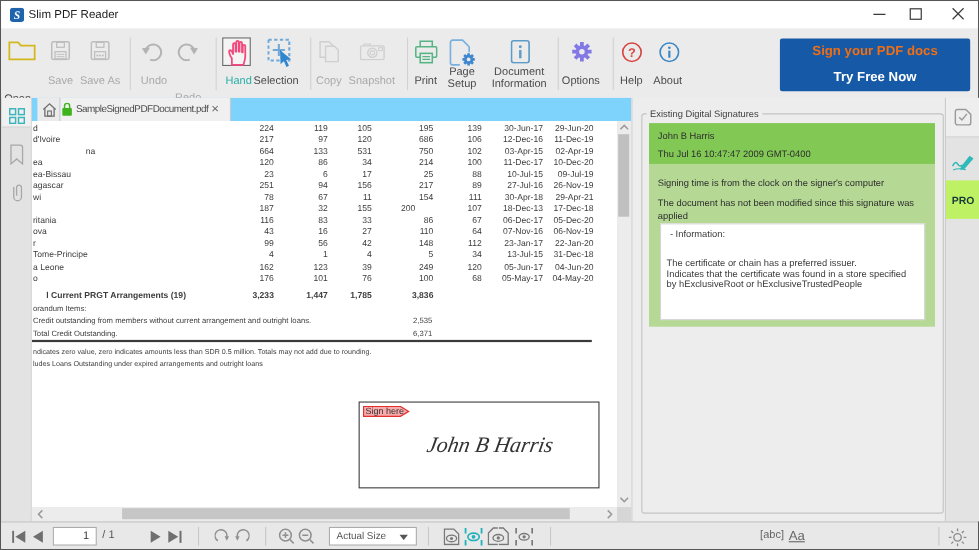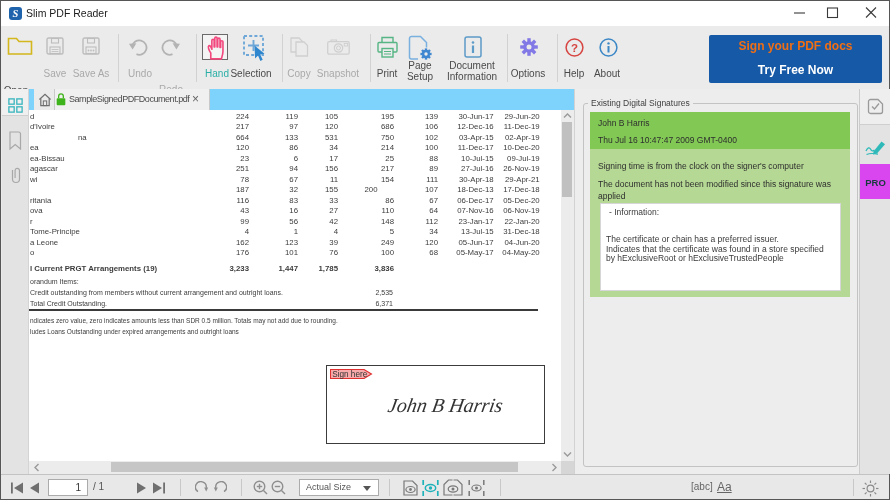--- a/index.html
+++ b/index.html
@@ -30,21 +30,21 @@
   #tabbar { position:absolute; left:28px; top:88px; width:545px; height:21px; background:#7dd3fc; }
   #hometab { position:absolute; left:5px; top:0; width:21px; height:21px; background:#ebebeb; border-right:1px solid #c9c9c9; }
   #doctab { position:absolute; left:26px; top:0; width:155px; height:21px; background:#f0f0f0; border-right:1px solid #c9c9c9; }
   #doctab .txt { position:absolute; left:14px; top:5px; font-size:9px; letter-spacing:-0.45px; color:#4c4c4c; white-space:nowrap; }
   #doctab .x { position:absolute; left:137px; top:3px; font-size:12px; color:#666; }
 
   
   #doc { position:absolute; left:28px; top:109px; width:532px; height:351px; background:#ffffff; overflow:hidden; }
   .drow { position:absolute; font-size:7.8px; color:#3c3c3c; white-space:pre; line-height:8px; }
   .num { position:absolute; font-size:7.8px; color:#3c3c3c; text-align:right; width:46px; line-height:8px; }
-  .bold { font-weight:bold; }
+  .bold { font-weight:bold;padding-left:12px; }
   .mem { position:absolute; font-size:7px; color:#3c3c3c; white-space:nowrap; line-height:7px; }
   .fnote { position:absolute; font-size:6.5px; color:#3c3c3c; white-space:nowrap; line-height:7px; }
 
   #sigbox { position:absolute; left:297px; top:255px; width:219px; height:79px; border:1px solid #3c3c3c; background:#fff; }
   #signhere { position:absolute; left:3px; top:3px; width:46px; height:10px; }
   #signame { position:absolute; left:36px; top:28px; width:165px; text-align:center; font-family:"Liberation Serif", serif; font-style:italic; font-size:20px; color:#333; transform:skewX(-10deg); }
 
   
   #vscroll { position:absolute; left:560px; top:109px; width:13px; height:351px; background:#ececec; }
   #vthumb { position:absolute; left:1px; top:12px; width:10px; height:75px; background:#c0c0c0; }
@@ -58,21 +58,21 @@
   #gblabel { position:absolute; left:13px; top:9px; background:#ededed; padding:0 3px; font-size:8.5px; color:#3f3f3f; }
   #greenbox { position:absolute; left:15px; top:23px; width:260px; height:185px; background:#b5d894; }
   #greenhdr { position:absolute; left:0; top:0; width:260px; height:37px; background:#82c855; }
   .gtxt { position:absolute; font-size:8.5px; color:#2e2e2e; line-height:11.3px; }
   #infobox { position:absolute; left:10px; top:91px; width:241px; height:88px; background:#ffffff; border:1px solid #d6d6d6; }
   #infobox .itxt { position:absolute; font-size:8.5px; color:#3a3a3a; white-space:nowrap; line-height:9.4px; }
 
   
   #rightbar { position:absolute; left:858px; top:88px; width:31px; height:385px; background:#e3e3e3; border-left:1px solid #cccccc; }
   #rb-tile1 { position:absolute; left:0; top:0; width:30px; height:36px; background:#eeeeee; border-bottom:1px solid #cfcfcf; }
-  #probox { position:absolute; left:0; top:75px; width:31px; height:35px; background:#d946ef; }
+  #probox { position:absolute; left:0; top:75px; width:31px; height:35px; background:#bef264; }
   #probox span { position:absolute; left:0; top:13px; width:31px; text-align:center; font-size:9.5px; font-weight:bold; color:#173a3a; }
 
   
   #statusbar { position:absolute; left:0; top:473px; width:888px; height:25px; background:#e8e8e8; border-top:1px solid #c3c3c3; }
   .sbtxt { position:absolute; font-size:10px; color:#555; }
   #pginput { position:absolute; left:47px; top:4px; width:40px; height:17px; background:#fff; border:1px solid #ababab; font-size:10px; color:#333; text-align:right; padding-right:6px; line-height:15px; }
   #zoomsel { position:absolute; left:298px; top:4px; width:80px; height:17px; background:#fff; border:1px solid #ababab; font-size:9px; color:#555; line-height:15px; padding-left:6px; }
   #searchbox { position:absolute; left:512px; top:4px; width:176px; height:17px; background:#fff; border:1px solid #b5b5b5; font-size:10px; color:#9a9a9a; line-height:15px; padding-left:6px; }
   .ssep { position:absolute; top:4px; width:1px; height:17px; background:#c8c8c8; }
 </style>

